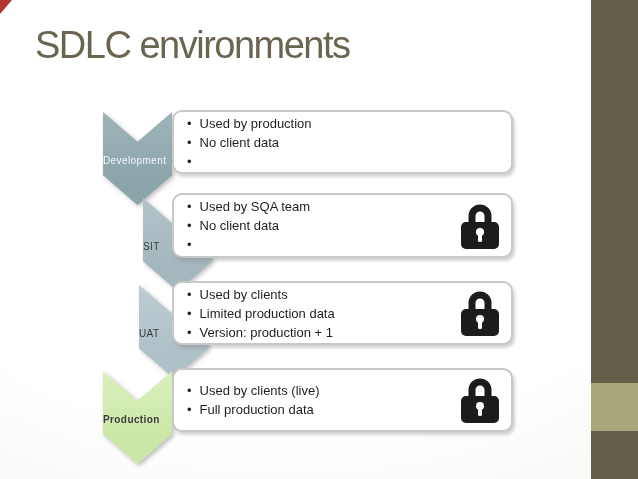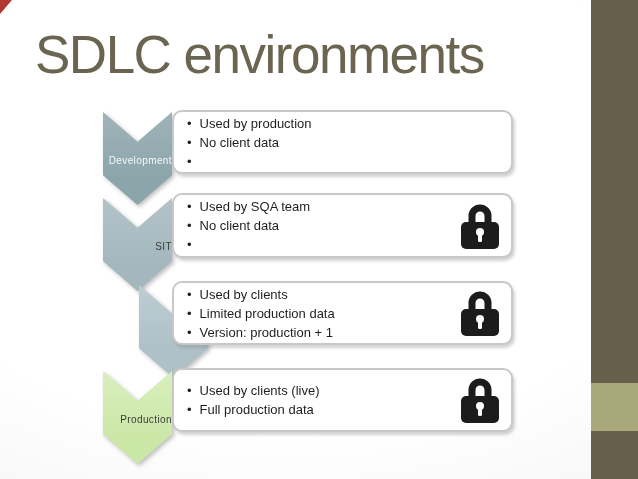--- a/index.html
+++ b/index.html
@@ -15,42 +15,42 @@
   
   .corner-accent {
     position: absolute; left: 0; top: 0;
     width: 12px; height: 14px;
     clip-path: polygon(0 0, 100% 0, 0 100%);
   }
 
   
   .title {
     position: absolute; left: 35px; top: 24px; margin: 0;
-    font-size: 53px; font-weight: 400; letter-spacing: -1.5px;
+    font-size: 38px; font-weight: 400; letter-spacing: -1.5px;
     white-space: nowrap;
   }
 
   
   .sidebar { position: absolute; right: 0; top: 0; width: 47px; height: 479px; }
   .sidebar-block { position: absolute; left: 0; top: 383px; width: 47px; height: 48px; }
 
   
   .chevron-wrap {
     position: absolute; left: 103px; width: 69px; height: 93px;
     filter: drop-shadow(2px 2px 2px rgba(110,110,110,0.45));
   }
-  .cw1 { top: 112px; } .cw2 { top: 198px; } .cw3 { top: 285px; padding-left: 36px; } .cw4 { top: 371px; }
+  .cw1 { top: 112px; } .cw2 { top: 198px; margin-left: 40px; } .cw3 { top: 285px; padding-left: 36px; } .cw4 { top: 371px; }
   .chevron {
     position: relative; width: 100%; height: 100%;
     clip-path: polygon(0 0, 50% 32%, 100% 0, 100% 68%, 50% 100%, 0 68%);
     background: linear-gradient(180deg, var(--c-light) 0%, var(--c-base) 72%);
   }
   .chevron-label {
     position: absolute; left: 0; right: 0; top: 46%;
-    text-align: right; font-size: 10px; letter-spacing: 0.4px;
+    text-align: left; font-size: 10px; letter-spacing: 0.4px;
     white-space: nowrap;
   }
 
   
   .info-box {
     position: absolute; left: 172px; width: 341px; height: 64px;
     box-sizing: border-box;
     background: #ffffff;
     border: 2px solid #c8c8c8;
     border-radius: 10px;
@@ -157,21 +157,21 @@
         <path d="M12 23 V14 a8 8 0 0 1 16 0 V23" stroke="currentColor" stroke-width="7" fill="none"></path>
         <rect x="1" y="20" width="38" height="27" rx="5" fill="currentColor"></rect>
         <circle cx="20" cy="30" r="4" fill="#ffffff"></circle>
         <rect x="18" y="31" width="4" height="9" rx="1.5" fill="#ffffff"></rect>
       </svg>
     </span>
   </div>
 
   <div class="chevron-wrap cw4">
     <div class="chevron" style="--c-light: #d9efbd; --c-base: #cbe7a7;">
-      <span class="chevron-label" style="color: rgb(60, 60, 60);">Production</span>
+      <span class="chevron-label" style="color: rgb(60, 60, 60); font-weight: bold;">Production</span>
     </div>
   </div>
   <div class="info-box ib4" style="border-color: rgb(200, 200, 200); background: rgb(255, 255, 255);">
     <ul class="bullet-list" style="color: rgb(31, 31, 31);">
       <li>
         <span class="bullet-dot">•</span>
         <span>Used by clients (live)</span>
       </li>
       <li>
         <span class="bullet-dot">•</span>

